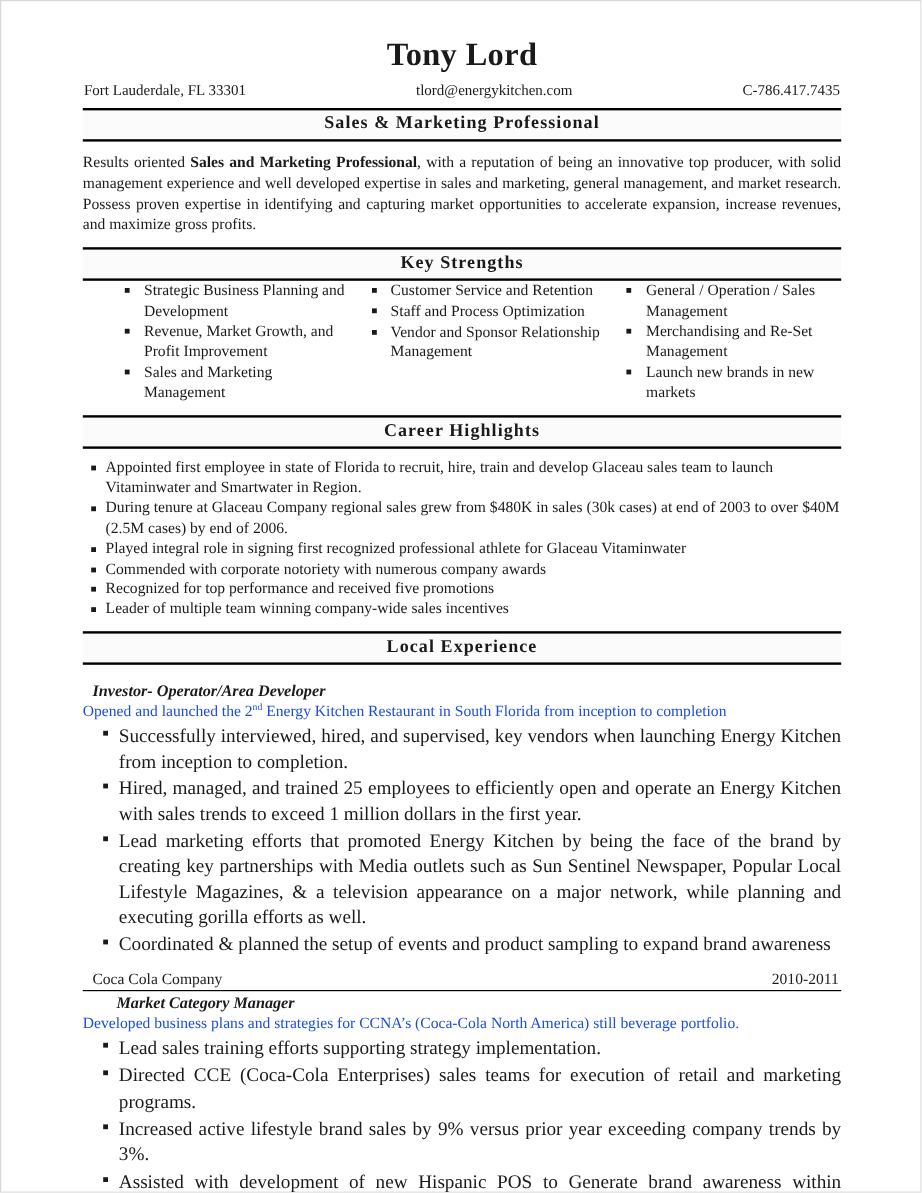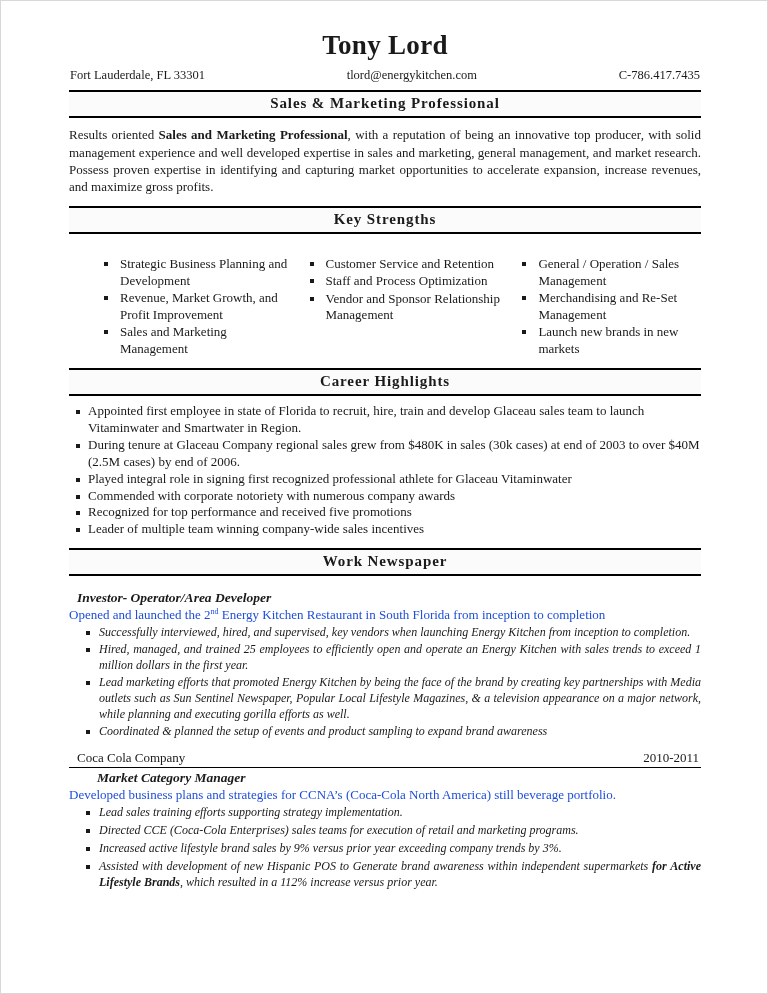--- a/index.html
+++ b/index.html
@@ -71,21 +71,21 @@
     text-align: justify;
     font-size: 13px;
     line-height: 1.32;
     margin: 8px 0 11px 0;
   }
   .summary b { font-weight: bold; }
 
   
   .strengths {
     display: flex;
-    margin: 22px 0 10px 0;
+    margin: 0 0 10px 0;
   }
   .str-col {
     box-sizing: border-box;
     font-size: 13px;
     line-height: 1.29;
   }
   .str-col.col1 { width: 36%; padding-left: 34px; }
   .str-col.col2 { width: 34%; padding-left: 12px; }
   .str-col.col3 { width: 30%; padding-left: 10px; }
 
@@ -151,24 +151,23 @@
     margin: 0 0 2px 0;
     line-height: 1.25;
   }
   .job-lead sup {
     font-size: 0.62em;
     vertical-align: super;
     line-height: 0;
   }
 
   .job-bullets {
-    font-size: 12px;
+    font-size: 16px;
     line-height: 1.33;
     text-align: justify;
-    font-style: italic;
   }
   .job-bullets ul.sq > li {
     padding-left: 30px;
     margin-bottom: 1px;
   }
   .job-bullets ul.sq > li::before { left: 17px; top: 6px; }
   .job-bullets.tight ul.sq > li { margin-bottom: 2px; }
   .job-bullets b { font-weight: bold; }
 </style>
 </head>
@@ -221,21 +220,21 @@
       <ul class="sq">
         <li>Appointed first employee in state of Florida to recruit, hire, train and develop Glaceau sales team to launch Vitaminwater and Smartwater in Region.</li>
         <li>During tenure at Glaceau Company regional sales grew from $480K in sales (30k cases) at end of 2003 to over $40M (2.5M cases) by end of 2006.</li>
         <li>Played integral role in signing first recognized professional athlete for Glaceau Vitaminwater</li>
         <li>Commended with corporate notoriety with numerous company awards</li>
         <li>Recognized for top performance and received five promotions</li>
         <li>Leader of multiple team winning company-wide sales incentives</li>
       </ul>
     </div>
 
-    <div class="bar">Work Newspaper</div>
+    <div class="bar">Local Experience</div>
 
     <div class="jobs">
 
       <div class="job">
         <div class="job-title">Investor- Operator/Area Developer</div>
         <div class="job-lead"><span>Opened and launched the 2</span><sup>nd</sup><span> Energy Kitchen Restaurant in South Florida from inception to completion</span></div>
         <div class="job-bullets">
           <ul class="sq">
             <li>Successfully interviewed, hired, and supervised, key vendors when launching Energy Kitchen from inception to completion.</li>
             <li>Hired, managed, and trained 25 employees to efficiently open and operate an Energy Kitchen with sales trends to exceed 1 million dollars in the first year.</li>

